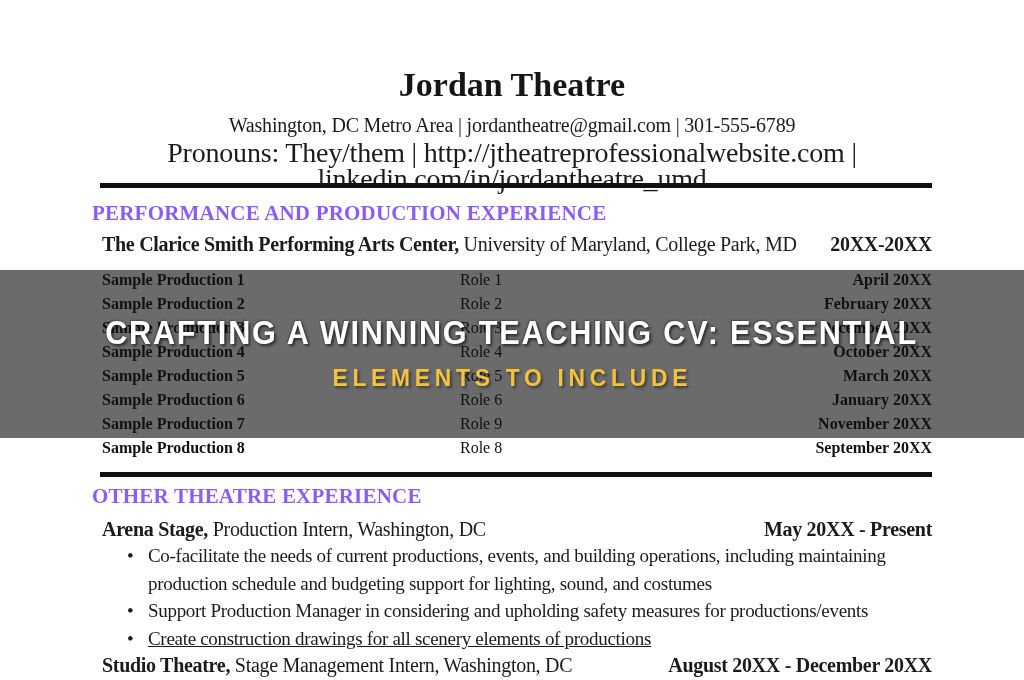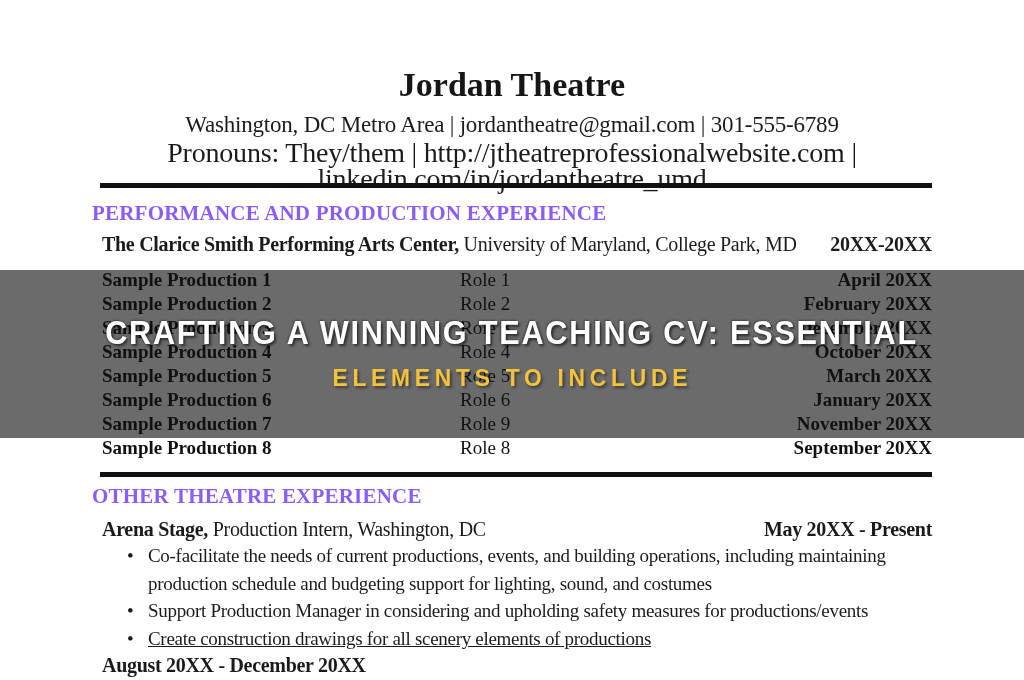--- a/index.html
+++ b/index.html
@@ -4,38 +4,38 @@
 <style>
   html,body{margin:0;padding:0;background:#ffffff;}
   #canvas{
     position:relative;width:1024px;height:680px;overflow:hidden;
     background:#ffffff;font-family:"Liberation Serif",serif;color:#1b1b1b;
   }
   .abs{position:absolute;}
   .center{left:0;width:1024px;text-align:center;}
   
   .name{top:62px;font-size:34px;line-height:46px;font-weight:bold;color:#161616;}
-  .contact1{top:112px;font-size:23px;line-height:26px;letter-spacing:-0.2px;}
+  .contact1{top:112px;font-size:20px;line-height:26px;letter-spacing:-0.2px;}
   .contact2{top:140px;font-size:28px;line-height:26px;letter-spacing:-0.2px;}
   .rule{left:100px;width:832px;height:5px;background:#101010;}
   .rule1{top:183px;}
   .rule2{top:472px;}
   .sechead{left:92px;font-size:21px;line-height:22px;font-weight:bold;color:#8b5cf6;letter-spacing:0.2px;}
   .h1{top:202px;}
   .h2{top:485px;}
   .flexline{left:102px;width:830px;display:flex;justify-content:space-between;align-items:baseline;font-size:20px;line-height:24px;white-space:nowrap;letter-spacing:-0.3px;}
   .flexline .lead b{font-weight:bold;}
   .flexline .dates{font-weight:bold;}
   .venue{top:232px;}
   .arena{top:517px;}
   .studio{top:653px;}
   
   .band{top:270px;left:0;width:1024px;height:168px;background:#6B6B6B;}
   
-  .prow{left:102px;width:830px;height:24px;font-size:19px;line-height:24px;color:#111111;}
+  .prow{left:102px;width:830px;height:24px;font-size:16px;line-height:24px;color:#111111;}
   .prow .prod{position:absolute;left:0;font-weight:bold;}
   .prow .role{position:absolute;left:358px;font-weight:normal;}
   .prow .pdate{position:absolute;right:0;font-weight:bold;}
   
   .ovl{left:0;width:1024px;text-align:center;font-family:"Liberation Sans",sans-serif;font-weight:bold;white-space:nowrap;}
   .ovl1{top:317px;font-size:34px;line-height:30px;color:#ffffff;letter-spacing:2px;text-shadow:2px 2px 3px rgba(0,0,0,0.6),-1px -1px 2px rgba(0,0,0,0.35);}
   .ovl2{top:360px;font-size:24px;line-height:36px;color:#F5C33B;letter-spacing:5px;text-shadow:2px 2px 3px rgba(0,0,0,0.45);}
   .ovl .sq{display:inline-block;transform:scaleX(0.9);transform-origin:center;}
   .ovl2 .sq{transform:scaleX(0.95);}
   
@@ -123,16 +123,17 @@
       <span class="btxt">Co-facilitate the needs of current productions, events, and building operations, including maintaining production schedule and budgeting support for lighting, sound, and costumes</span>
     </div>
   <div class="abs bullet b2">
       <span class="btxt">Support Production Manager in considering and upholding safety measures for productions/events</span>
     </div>
   <div class="abs bullet b3">
       <span class="btxt">Create construction drawings for all scenery elements of productions</span>
     </div>
 
   <div class="abs flexline studio">
+    <span class="lead"><b>Studio Theatre,</b><span> Stage Management Intern, Washington, DC</span></span>
     <span class="dates">August 20XX - December 20XX</span>
   </div>
 
 </div>
 
 </body></html>

